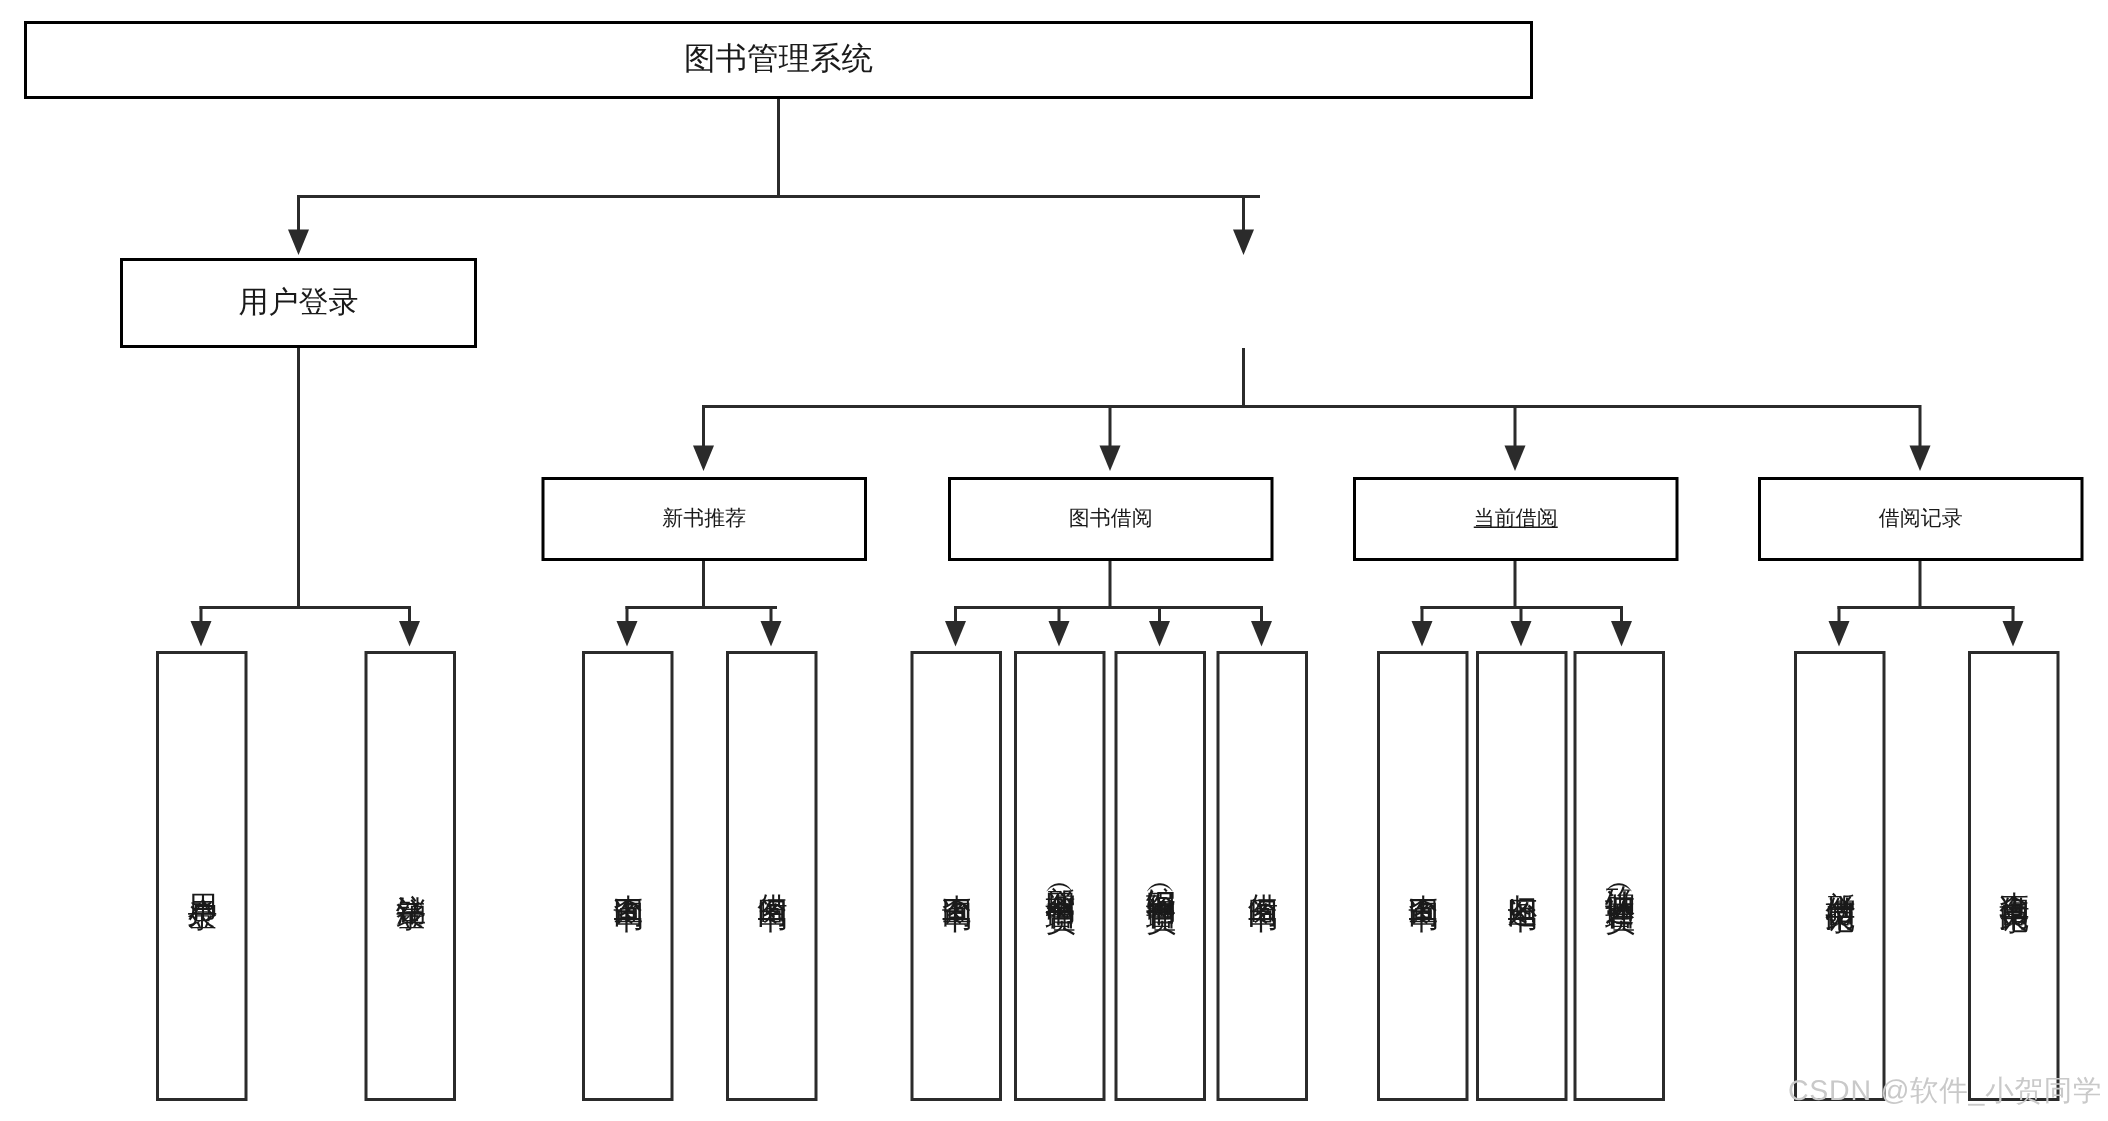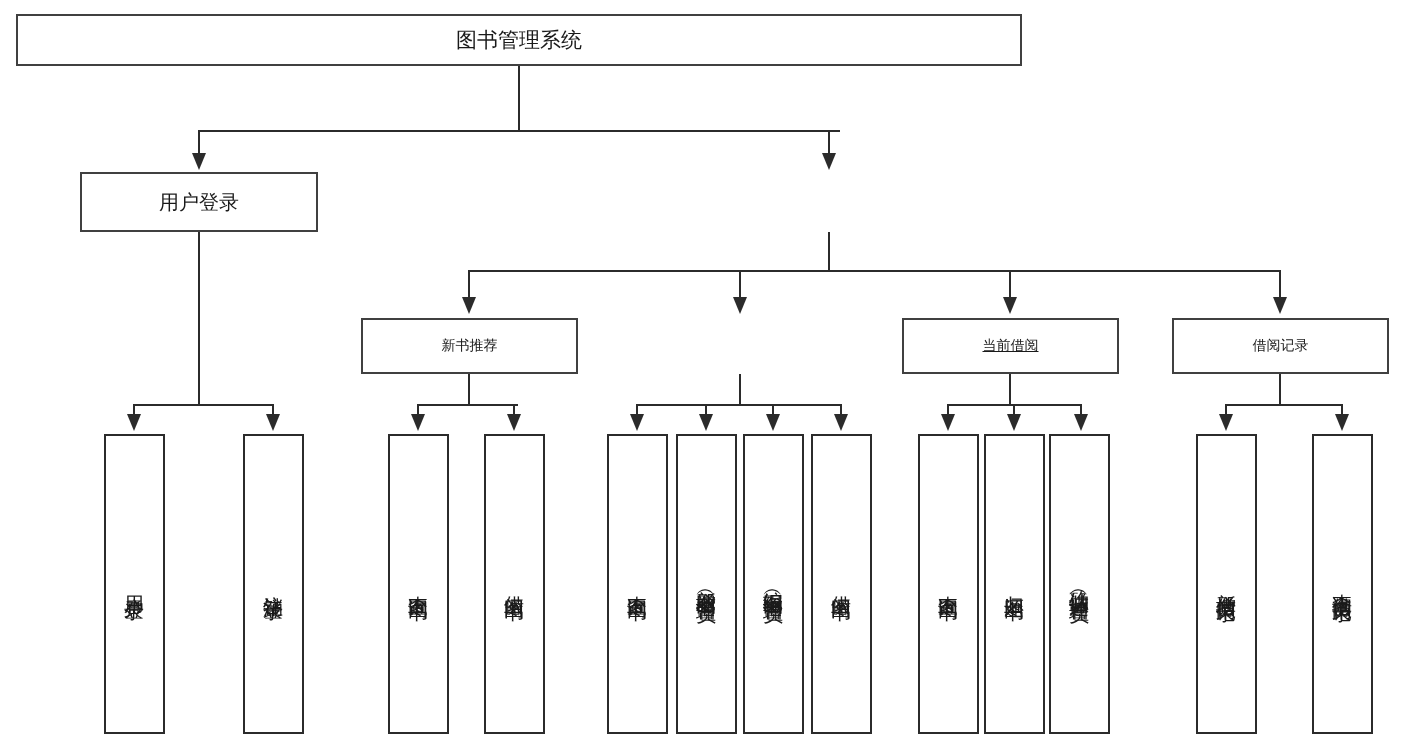--- a/index.html
+++ b/index.html
@@ -13,21 +13,21 @@
     height: 747px;
     background: #ffffff;
     font-family: "Liberation Sans", "DejaVu Sans", sans-serif;
     overflow: hidden;
   }
   
   .node {
     position: absolute;
     box-sizing: border-box;
     background: #ffffff;
-    border: 2px solid #404040;
+    border: 2px solid #000000;
     display: flex;
     align-items: center;
     justify-content: center;
     color: #1a1a1a;
     text-align: center;
     line-height: 1.25;
   }
   .node.root {
     font-size: 21px;
   }
@@ -120,20 +120,23 @@
   <div class="vline" style="left:739px; top:270px; width:2px; height:30px;"></div>
   <div class="arrow" style="left:733px; top:297px;"></div>
   <div class="vline" style="left:1009px; top:270px; width:2px; height:30px;"></div>
   <div class="arrow" style="left:1003px; top:297px;"></div>
   <div class="vline" style="left:1279px; top:270px; width:2px; height:30px;"></div>
   <div class="arrow" style="left:1273px; top:297px;"></div>
 
   <div class="node level3" style="left:361px; top:318px; width:217px; height:56px;">
     <span>新书推荐</span>
   </div>
+  <div class="node level3" style="left:632px; top:318px; width:217px; height:56px;">
+    <span>图书借阅</span>
+  </div>
   <div class="node level3" style="left:902px; top:318px; width:217px; height:56px;text-decoration:underline;">
     <span>当前借阅</span>
   </div>
   <div class="node level3" style="left:1172px; top:318px; width:217px; height:56px;">
     <span>借阅记录</span>
   </div>
 
   <div class="vline" style="left:468px; top:374px; width:2px; height:32px;"></div>
   <div class="hline" style="left:417px; top:404px; width:101px; height:2px;"></div>
   <div class="vline" style="left:417px; top:404px; width:2px; height:13px;"></div>
@@ -201,14 +204,15 @@
   <div class="leaf" style="left:1049px; top:434px; width:61px; height:300px;">
     <span class="vtext">确认归还（管理员）</span>
   </div>
   <div class="leaf" style="left:1196px; top:434px; width:61px; height:300px;">
     <span class="vtext">新增借阅记录</span>
   </div>
   <div class="leaf" style="left:1312px; top:434px; width:61px; height:300px;">
     <span class="vtext">查询借阅记录</span>
   </div>
 
+  <div id="watermark" style="left:1192px; top:714px;">CSDN @软件_小贺同学</div>
 
 </div>
 
 </body></html>

